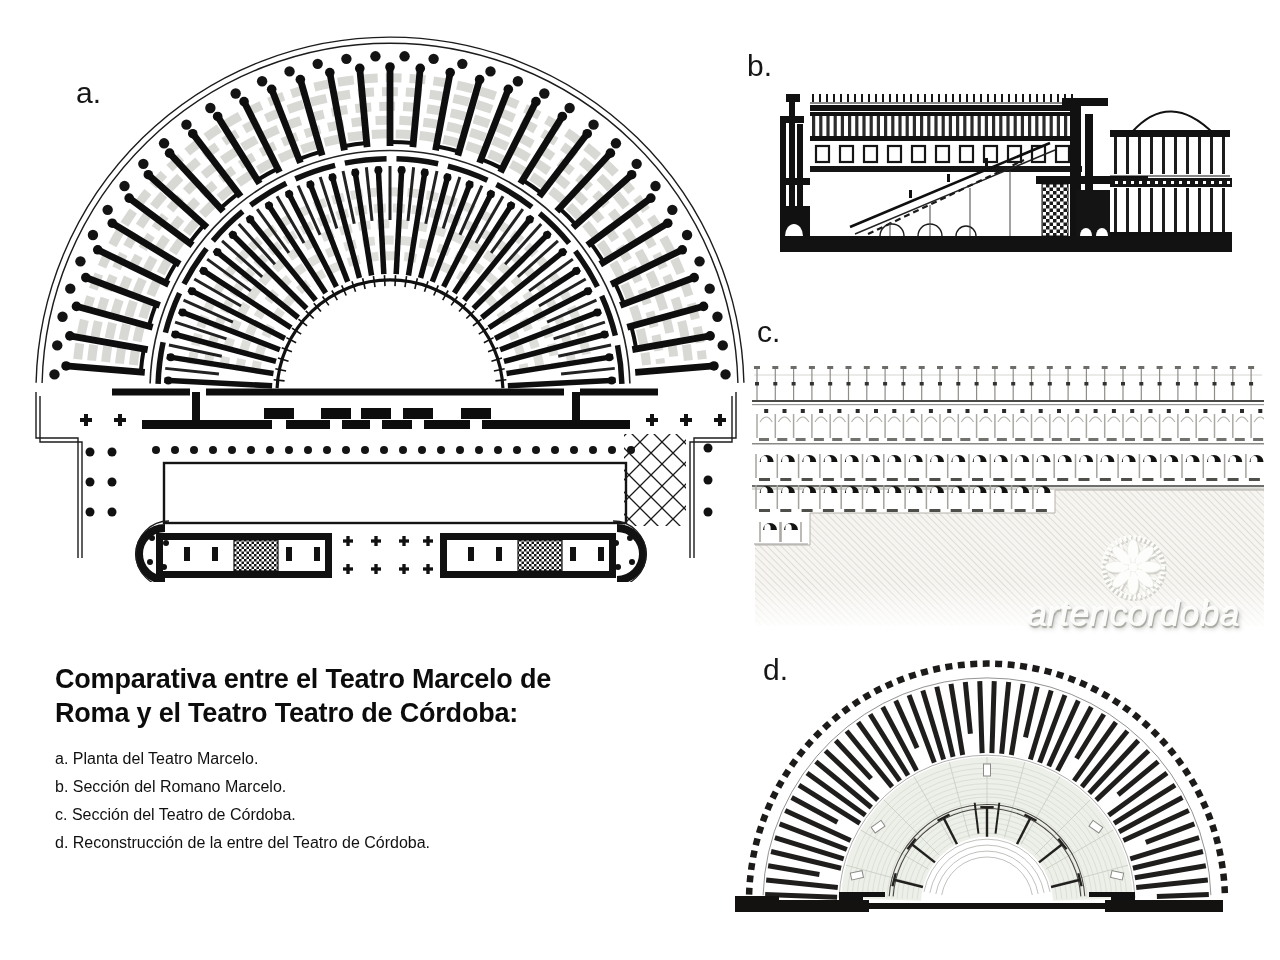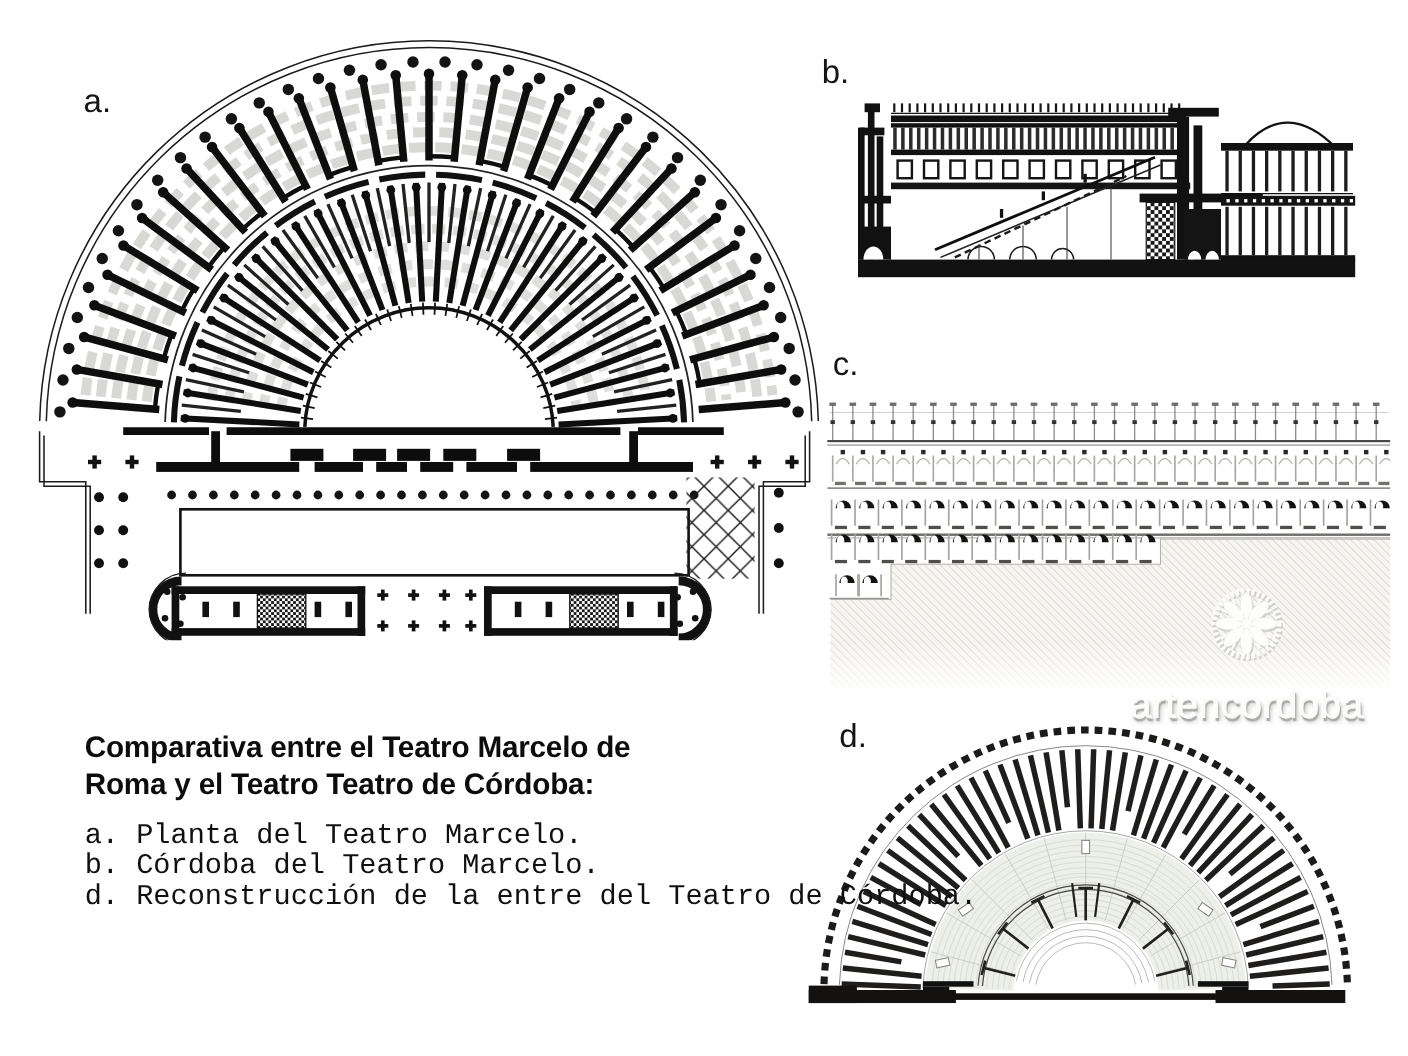--- a/index.html
+++ b/index.html
@@ -1,26 +1,26 @@
 <!DOCTYPE html>
 <html><head>
 <meta charset="utf-8">
 <style>
   html,body{margin:0;padding:0;background:#ffffff;}
   .slide{position:relative;width:1280px;height:960px;background:#ffffff;overflow:hidden;
          font-family:"Liberation Sans",sans-serif;color:#111;}
   .panel{position:absolute;}
   .fig-label{position:absolute;font-size:30px;color:#161616;line-height:1;}
-  .caption{position:absolute;left:55px;top:662px;width:660px;margin-left:22px;}
+  .caption{position:absolute;left:55px;top:662px;width:660px;}
   .cap-title{font-size:27px;font-weight:bold;line-height:34px;color:#0c0c0c;letter-spacing:-0.2px;}
-  .cap-list{margin-top:15px;font-size:26px;line-height:28px;color:#101010;font-family:Liberation Mono, monospace;}
+  .cap-list{margin-top:15px;font-size:16px;line-height:28px;color:#101010;}
   .cap-list div{white-space:nowrap;}
-  .wm-text{position:absolute;left:1008px;top:622px;width:252px;text-align:center;
+  .wm-text{position:absolute;left:1008px;top:594px;width:252px;text-align:center;
            font-size:35px;letter-spacing:0.5px;color:#fbfbf9;
-           text-shadow:-1px -1px 0 #ffffff, 1px 2px 1px #a9a9a3, 2px 3px 4px rgba(130,130,124,0.45);}
+           text-shadow:-1px -1px 0 #ffffff, 1px 2px 1px #a9a9a3, 2px 3px 4px rgba(130,130,124,0.45);font-style:italic;}
   svg{display:block;}
 </style>
 </head>
 <body>
 
 <div class="slide">
 
   <svg id="svg-a" class="panel" style="left:24px;top:24px" width="724" height="558" viewBox="0 0 724 558" aria-label="Planta del Teatro Marcelo">
       <defs>
         <pattern id="aDense" width="5" height="5" patternUnits="userSpaceOnUse">
@@ -1126,17 +1126,18 @@
   <span class="fig-label" style="left:757px;top:317px">c.</span>
   <span class="fig-label" style="left:763px;top:655px">d.</span>
 
   <div class="caption">
     <div class="cap-title">
       <div>Comparativa entre el Teatro Marcelo de</div>
       <div>Roma y el Teatro Teatro de Córdoba:</div>
     </div>
     <div class="cap-list">
       <div>a. Planta del Teatro Marcelo.</div>
-      <div>b. Córdoba del Teatro Marcelo.</div>
+      <div>b. Sección del Romano Marcelo.</div>
+      <div>c. Sección del Teatro de Córdoba.</div>
       <div>d. Reconstrucción de la entre del Teatro de Córdoba.</div>
     </div>
   </div>
 </div>
 
 </body></html>

